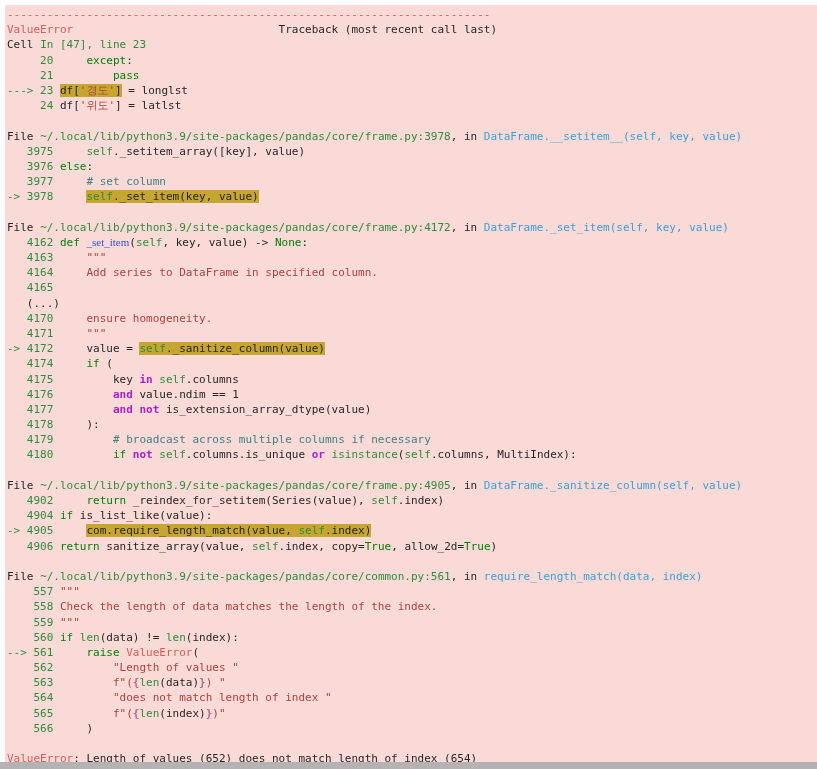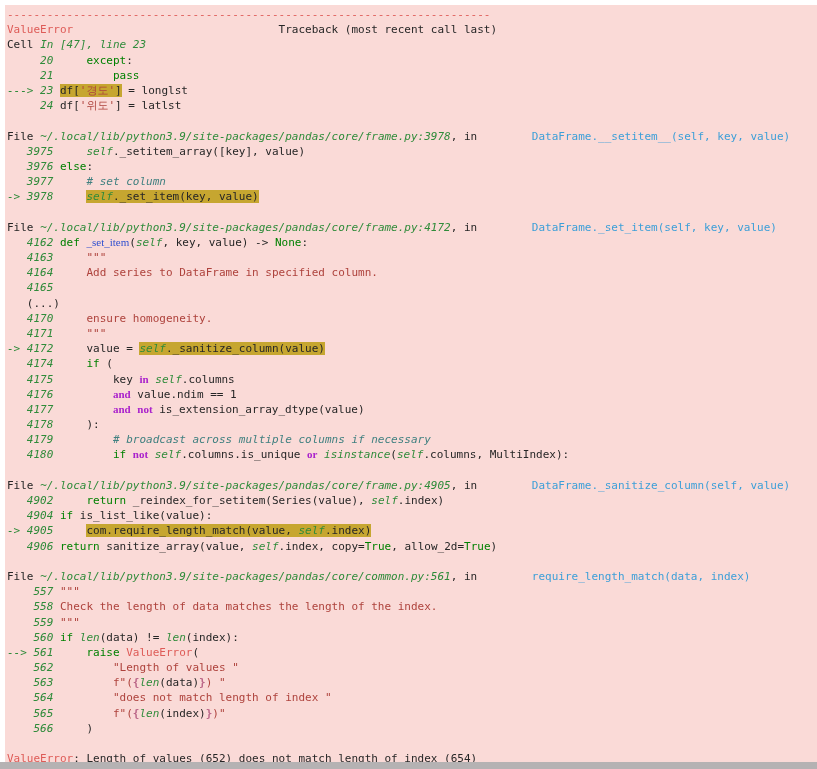--- a/index.html
+++ b/index.html
@@ -18,26 +18,26 @@
     margin:0;
     font-family:"DejaVu Sans Mono", "DejaVu Sans", monospace;
     font-size:11px;line-height:15.2px;
     color:var(--text,#262626);
     white-space:pre;
   }
   .line{height:15.2px;white-space:pre;}
   .t{color:var(--text,#262626);}
   .r{color:var(--ansi-red,#de5b57);}
   .s{color:var(--string-red,#ae423c);}
-  .g{color:var(--green,#2f8b3a);font-style:italic;}
+  .g{color:var(--green,#2f8b3a);}
   .k{color:var(--keyword-green,#008000);font-weight:normal;}
-  .m{color:var(--magenta,#aa22cc);font-weight:bold;font-family:Liberation Serif, serif;}
+  .m{color:var(--magenta,#aa22cc);font-weight:bold;}
   .b{color:var(--blue,#3050d0);font-family:Liberation Serif, serif;}
-  .c{color:var(--cyan,#3c9fd8);margin-left:48px;}
-  .cm{color:var(--comment-teal,#408080);font-style:italic;text-align:right;}
+  .c{color:var(--cyan,#3c9fd8);}
+  .cm{color:var(--comment-teal,#408080);text-align:right;}
   .i{color:var(--interpol-pink,#bb6688);font-weight:bold;}
   .u{text-decoration:underline;}
   .hl{background:var(--highlight-bg,#c6a630);}
   .hscrollbar{
     position:absolute;left:0;right:0;bottom:0;height:7px;
     background:#d9d6d6;
   }
   .hscrollbar .thumb{
     position:absolute;left:0;top:0;bottom:0;width:100%;
     background:var(--scrollbar,#b5b2b3);

